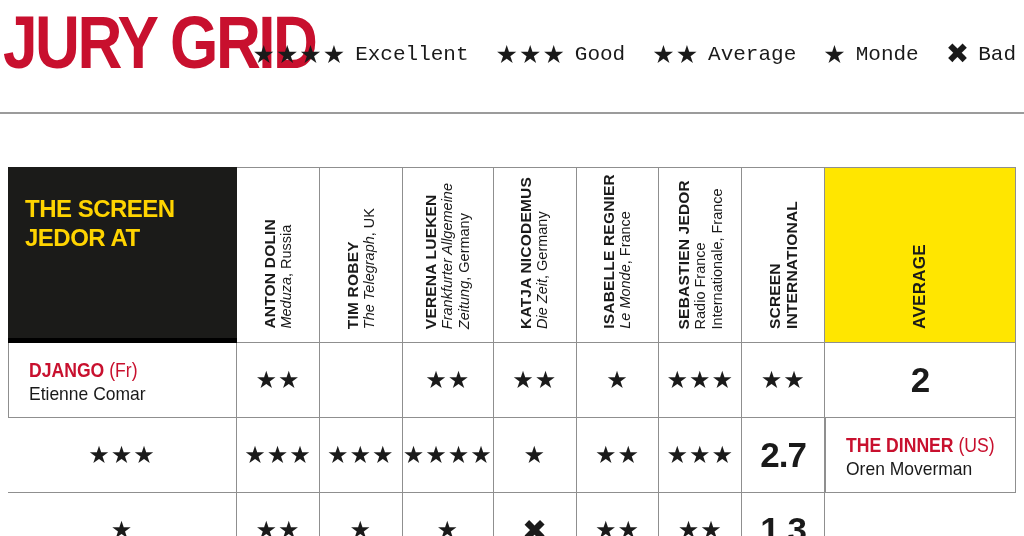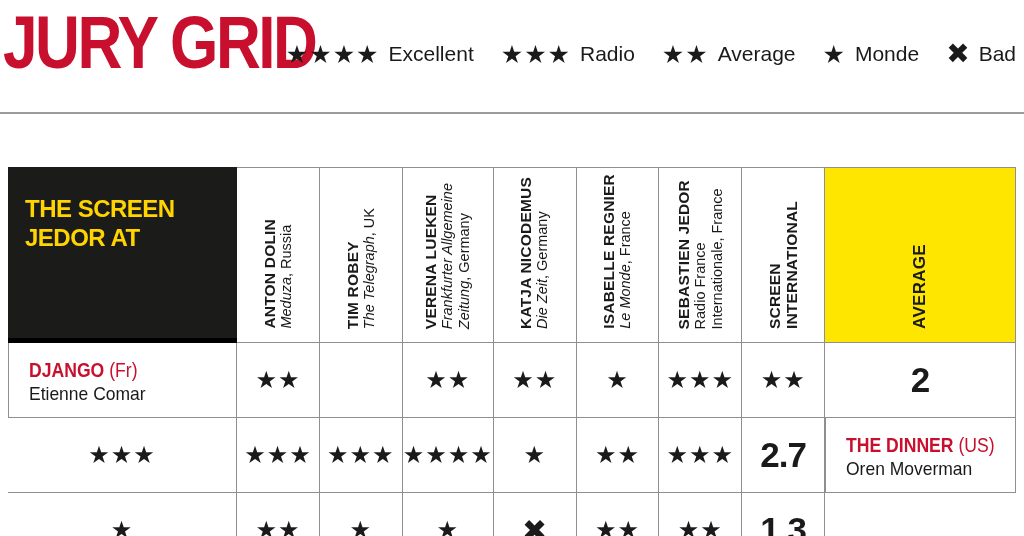--- a/index.html
+++ b/index.html
@@ -13,21 +13,21 @@
 
   .masthead{position:absolute; left:3px; top:6px; color:var(--red);
     font-size:74px; font-weight:bold; line-height:1; letter-spacing:-3px;
     transform:scaleX(0.84); transform-origin:left top; white-space:nowrap;}
 
   .legend{position:absolute; right:8px; top:40px; display:flex;
     align-items:center; gap:27px;}
   .legend-item{display:flex; align-items:center;}
   .legend-stars{font-size:25px; letter-spacing:1px; line-height:1;}
   .legend-bad{font-size:28px; font-weight:bold; line-height:1;}
-  .legend-label{font-size:21px; margin-left:9px;}
+  .legend-label{font-size:21px; margin-left:9px;font-family:Liberation Mono, monospace;}
 
   .rule{position:absolute; left:0; top:112px; width:1024px; height:2px;
     background:#9b9b9b;}
 
   .grid{position:absolute; left:8px; top:167px; width:1008px;
     display:grid; grid-template-columns:229px repeat(8,1fr);
     grid-template-rows:176px 75px 75px 75px;}
 
   .corner{background:var(--corner-bg); border-bottom:5px solid #000;
     padding:27px 0 0 17px;}
@@ -66,21 +66,21 @@
 
 <div class="page">
   <h1 class="masthead">JURY GRID</h1>
   <div class="legend">
       <span class="legend-item">
         <span class="legend-stars">★★★★</span>
         <span class="legend-label">Excellent</span>
       </span>
       <span class="legend-item">
         <span class="legend-stars">★★★</span>
-        <span class="legend-label">Radio</span>
+        <span class="legend-label">Good</span>
       </span>
       <span class="legend-item">
         <span class="legend-stars">★★</span>
         <span class="legend-label">Average</span>
       </span>
       <span class="legend-item">
         <span class="legend-stars">★</span>
         <span class="legend-label">Monde</span>
       </span>
       <span class="legend-item">

